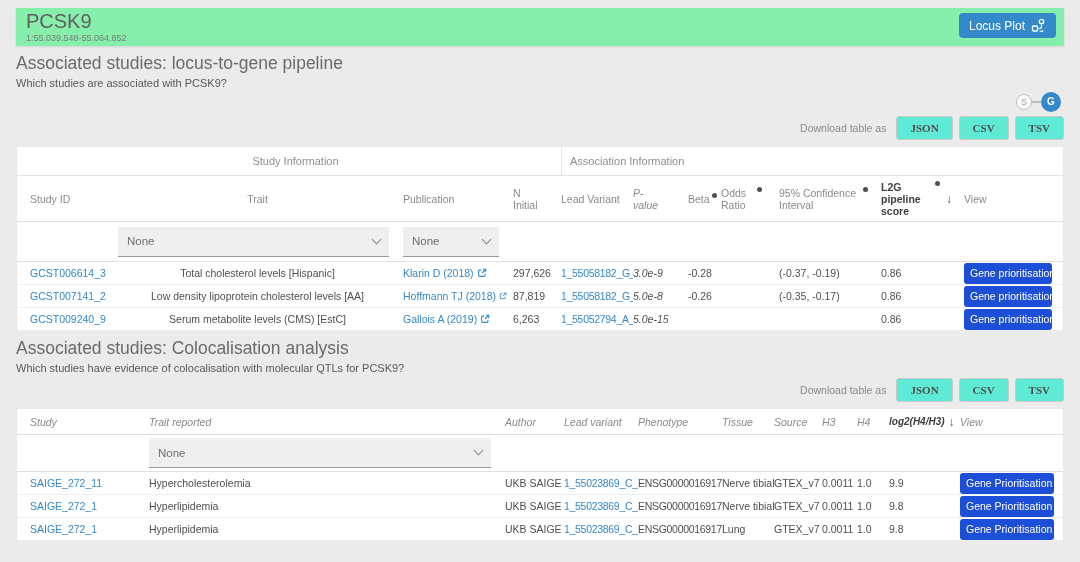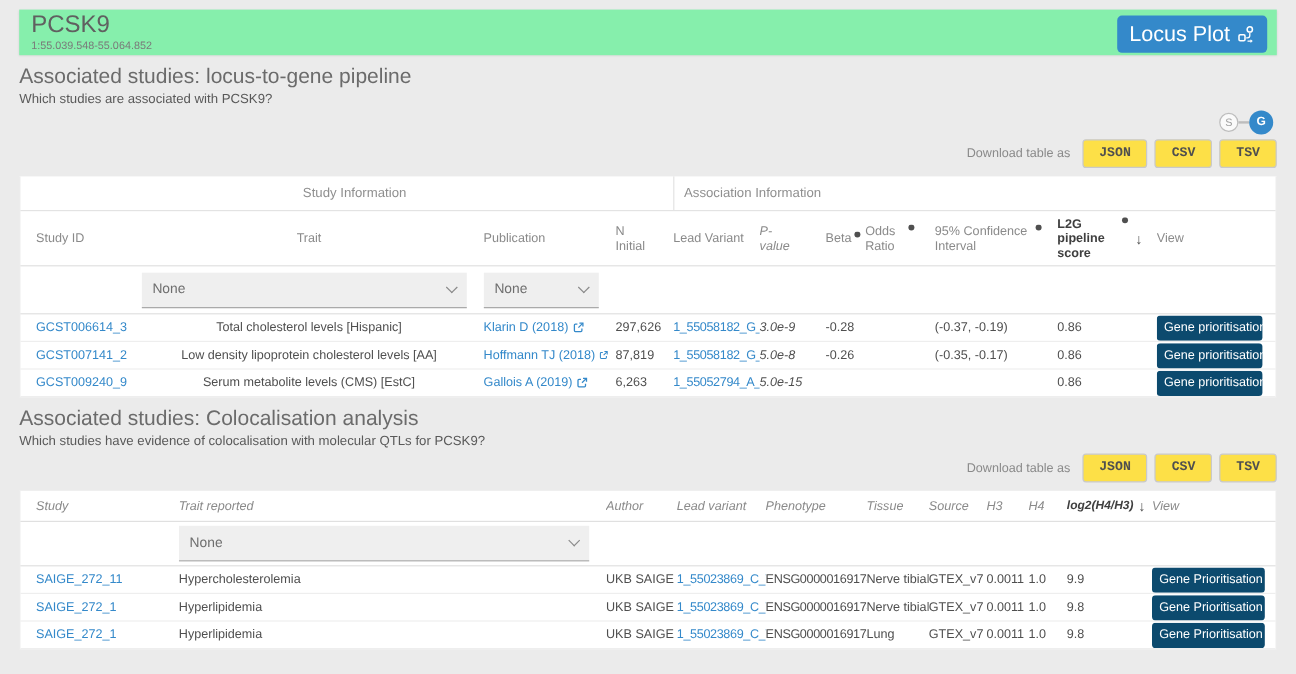--- a/index.html
+++ b/index.html
@@ -10,40 +10,40 @@
     font-family:"Liberation Sans", sans-serif;
   }
   .page { padding:8px 16px 0 16px; }
 
   
   .header-card { position:relative; background:#86efac; height:38px; padding:2px 10px;
                  box-shadow:0 1px 2px rgba(0,0,0,.10); }
   .gene-title { font-size:20px; line-height:23px; color:#606060; }
   .gene-loc   { font-size:9px;  color:#7a7a7a; }
   .locus-btn  { position:absolute; right:8px; top:5px; background:#3489ca; color:#fff;
-                border:none; border-radius:4px; font-size:18px; font-family:inherit;
+                border:none; border-radius:4px; font-size:12px; font-family:inherit;
                 padding:5px 10px; display:flex; align-items:center; gap:6px; cursor:pointer; }
 
   
   .section-title { font-size:17.5px; color:#6b6b6b; margin-top:7px; font-weight:400; }
   .section-sub   { font-size:11px; color:#595959; margin-top:3px; }
 
   
   .toggle-row { display:flex; justify-content:flex-end; align-items:center; margin-top:2px; height:21px; padding-right:3px; }
   .tg-s { width:16px; height:16px; border-radius:50%; border:1px solid #bdbdbd; background:#fafafa;
           color:#9e9e9e; font-size:9px; display:flex; align-items:center; justify-content:center; cursor:pointer; }
   .tg-line { width:9px; height:2px; background:#bdbdbd; }
   .tg-g { width:20px; height:20px; border-radius:50%; background:#3489ca; color:#fff; font-size:10px;
           font-weight:bold; display:flex; align-items:center; justify-content:center; cursor:pointer; }
 
   
   .download-row { display:flex; justify-content:flex-end; align-items:center; gap:6px; margin-top:4px; margin-bottom:7px; }
   .dl-label { font-size:10.5px; color:#8a8a8a; margin-right:4px; }
-  .dl-btn { background:#fde047; border:1px solid #c9c9c9; border-radius:3px; font-size:11px; font-weight:bold;
-            color:#4f4f4f; padding:5px 13px; font-family:Liberation Mono, monospace; cursor:pointer; }
+  .dl-btn { background:#5eead4; border:1px solid #c9c9c9; border-radius:3px; font-size:11px; font-weight:bold;
+            color:#4f4f4f; padding:5px 13px; font-family:Liberation Serif, serif; cursor:pointer; }
 
   
   .tbl { background:#fff; border-left:1px solid #e8e8e8; border-right:1px solid #e8e8e8; }
   .row { display:flex; align-items:center; }
   .cell { padding-right:6px; white-space:nowrap; overflow:hidden; }
 
   .ghdr { height:29px; border-bottom:1px solid #e3e3e3; font-size:11px; color:#8f8f8f; }
   .g-study { width:544px; padding-left:13px;text-align:center; }
   .g-assoc { flex:1; border-left:1px solid #e3e3e3; padding-left:8px; align-self:stretch; display:flex; align-items:center; }
 
@@ -63,21 +63,21 @@
   .fselect { height:30px; background:#efefef; border-bottom:1px solid #9a9a9a;
              display:flex; align-items:center; justify-content:space-between;
              padding:0 9px; font-size:11.5px; color:#6e6e6e; cursor:pointer; }
   .chev { width:7px; height:7px; border-right:1.5px solid #8a8a8a; border-bottom:1.5px solid #8a8a8a;
           transform:rotate(45deg); margin-top:-4px; flex:none; }
 
   .drow { height:23px; border-bottom:1px solid #eeeeee; font-size:10.5px; color:#4f4f4f; }
   .link { color:#3489ca; cursor:pointer; }
   .tight { letter-spacing:-0.3px; }
   .pubcell { display:flex; align-items:center; gap:3px; }
-  .gp-btn { background:#0c4a6e; color:#fff; border:none; border-radius:3px; font-size:10.5px;
+  .gp-btn { background:#1d4ed8; color:#fff; border:none; border-radius:3px; font-size:10.5px;
             height:21px; width:100%; padding:0 6px; font-family:inherit; cursor:pointer; white-space:nowrap; }
 
   
   .c-sid  { width:101px; padding-left:13px; }
   .c-trait{ width:285px;text-align:center; }
   .c-pub  { width:110px; }
   .c-ni   { width:48px; }
   .c-lv   { width:72px; }
   .c-pv   { width:55px;font-style:italic; }
   .c-beta { width:33px; }

